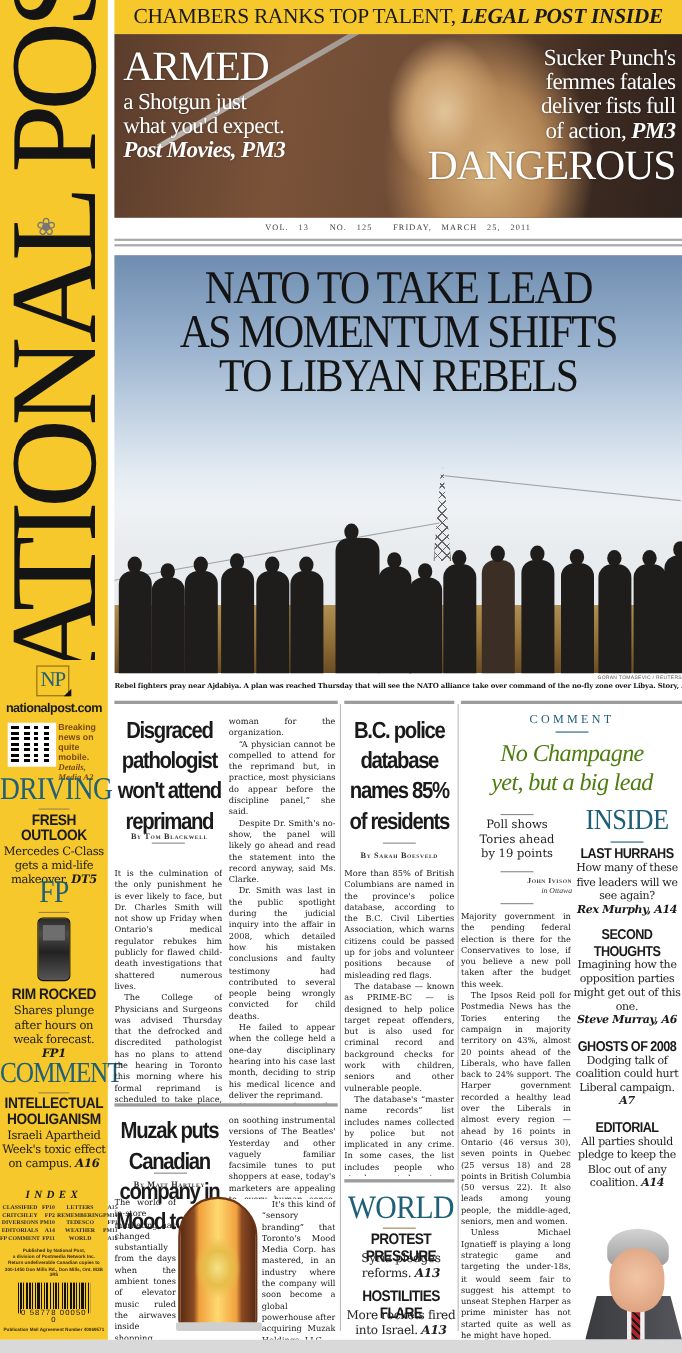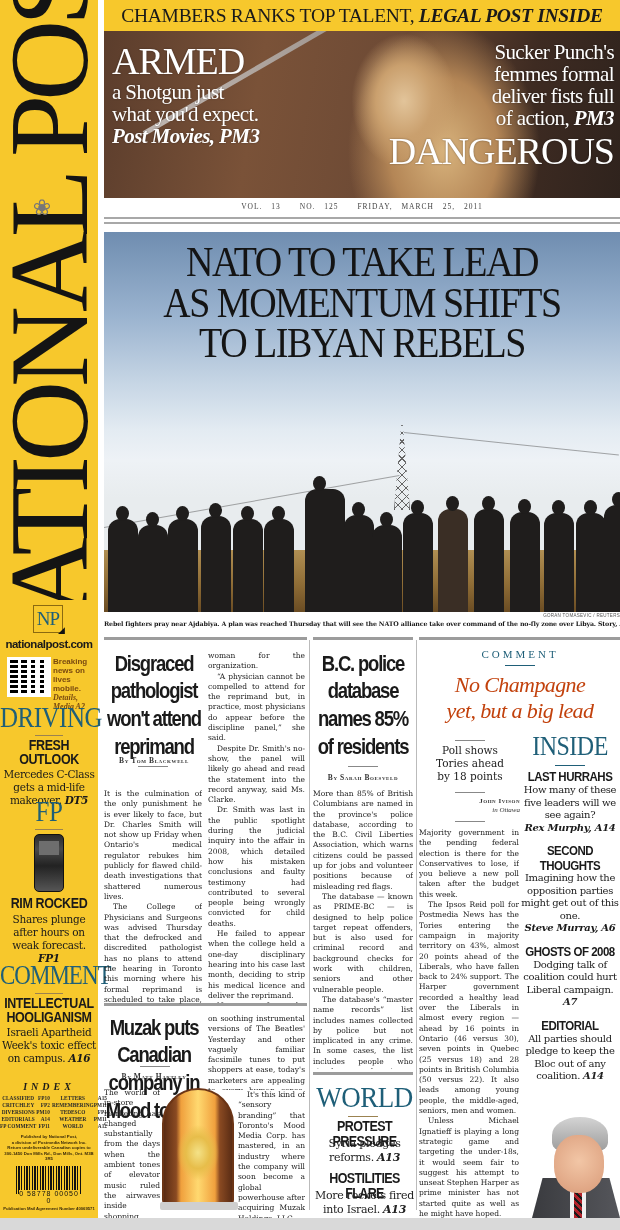--- a/index.html
+++ b/index.html
@@ -229,21 +229,21 @@
   }
   .brief-deck .ref { font-style: italic; font-weight: bold; }
 
   
   .comment-kicker {
     position: absolute; left: 420px; top: 648px; width: 200px; text-align: center;
     font-family: "Liberation Serif", serif; font-size: 11px; letter-spacing: 3px; color: #1f5f78;
   }
   .comment-head {
     position: absolute; left: 420px; top: 672px; width: 200px; text-align: center;
-    font-family: "Liberation Serif", serif; font-style: italic; font-size: 22px; line-height: 26px; color: #c2410c;
+    font-family: "Liberation Serif", serif; font-style: italic; font-size: 22px; line-height: 26px; color: #4d7c0f;
     letter-spacing: -0.6px;
   }
   .poll-deck {
     position: absolute; left: 420px; top: 744px; width: 100px; text-align: center;
     font-family: "DejaVu Serif", serif; font-size: 10.5px; line-height: 13px; color: #222;
   }
   .ivison-by {
     position: absolute; left: 420px; top: 797px; width: 100px; text-align: right;
     font-family: "Liberation Serif", serif; font-size: 7px; line-height: 9px; color: #333;
   }
@@ -287,21 +287,21 @@
 
   <div class="np-logo">NP</div>
   <div class="np-cursor">◢</div>
   <div class="site-url">nationalpost.com</div>
   <div class="qr">
       <div class="qr-grid"></div>
     </div>
   <div class="mobile-promo">
     <div>Breaking</div>
     <div>news on</div>
-    <div>lives mobile.</div>
+    <div>quite mobile.</div>
     <div class="ref">Details,</div>
     <div class="ref">Media A2</div>
   </div>
 
   <div class="side-section" style="top:704px;">
     <div class="side-kicker">DRIVING</div>
     <div class="side-rule"></div>
     <div class="side-head">FRESH OUTLOOK</div>
     <div class="side-deck"><span>Mercedes C-Class gets a mid-life makeover.</span> <span class="ref">DT5</span></div>
   </div>
@@ -377,21 +377,21 @@
 <div class="promo-photo">
   <div class="sword"></div>
   <div class="promo-left">
     <div class="big">ARMED</div>
     <div class="deck">a Shotgun just</div>
     <div class="deck">what you'd expect.</div>
     <div class="ref">Post Movies, PM3</div>
   </div>
   <div class="promo-right">
     <div class="deck">Sucker Punch's</div>
-    <div class="deck">femmes formal</div>
+    <div class="deck">femmes fatales</div>
     <div class="deck">deliver fists full</div>
     <div class="deck"><span>of action,</span> <span class="ref">PM3</span></div>
     <div class="big">DANGEROUS</div>
   </div>
 </div>
 
 <div class="dateline">
   <span>VOL. 13</span><span class="gap"></span>
   <span>NO. 125</span><span class="gap"></span>
   <span>FRIDAY, MARCH 25, 2011</span>
@@ -510,21 +510,21 @@
 <div class="comment-kicker">COMMENT</div>
 <div class="short-rule" style="left:505px;top:665px;width:30px;background:#1f5f78;"></div>
 <div class="comment-head">
   <div>No Champagne</div>
   <div>yet, but a big lead</div>
 </div>
 <div class="short-rule" style="left:455px;top:740px;width:30px;"></div>
 <div class="poll-deck">
   <div>Poll shows</div>
   <div>Tories ahead</div>
-  <div>by 18 points</div>
+  <div>by 19 points</div>
 </div>
 <div class="short-rule" style="left:455px;top:792px;width:30px;"></div>
 <div class="ivison-by">
   <div class="name">John Ivison</div>
   <div class="loc">in Ottawa</div>
 </div>
 <div class="short-rule" style="left:455px;top:821px;width:30px;"></div>
 <div class="body-text" style="left:419px;top:828px;width:100px;height:390px;">
   <p class="noindent">Majority government in the pending federal election is there for the Conservatives to lose, if you believe a new poll taken after the budget this week.</p>
   <p>The Ipsos Reid poll for Postmedia News has the Tories entering the campaign in majority territory on 43%, almost 20 points ahead of the Liberals, who have fallen back to 24% support. The Harper government recorded a healthy lead over the Liberals in almost every region — ahead by 16 points in Ontario (46 versus 30), seven points in Quebec (25 versus 18) and 28 points in British Columbia (50 versus 22). It also leads among young people, the middle-aged, seniors, men and women.</p>

